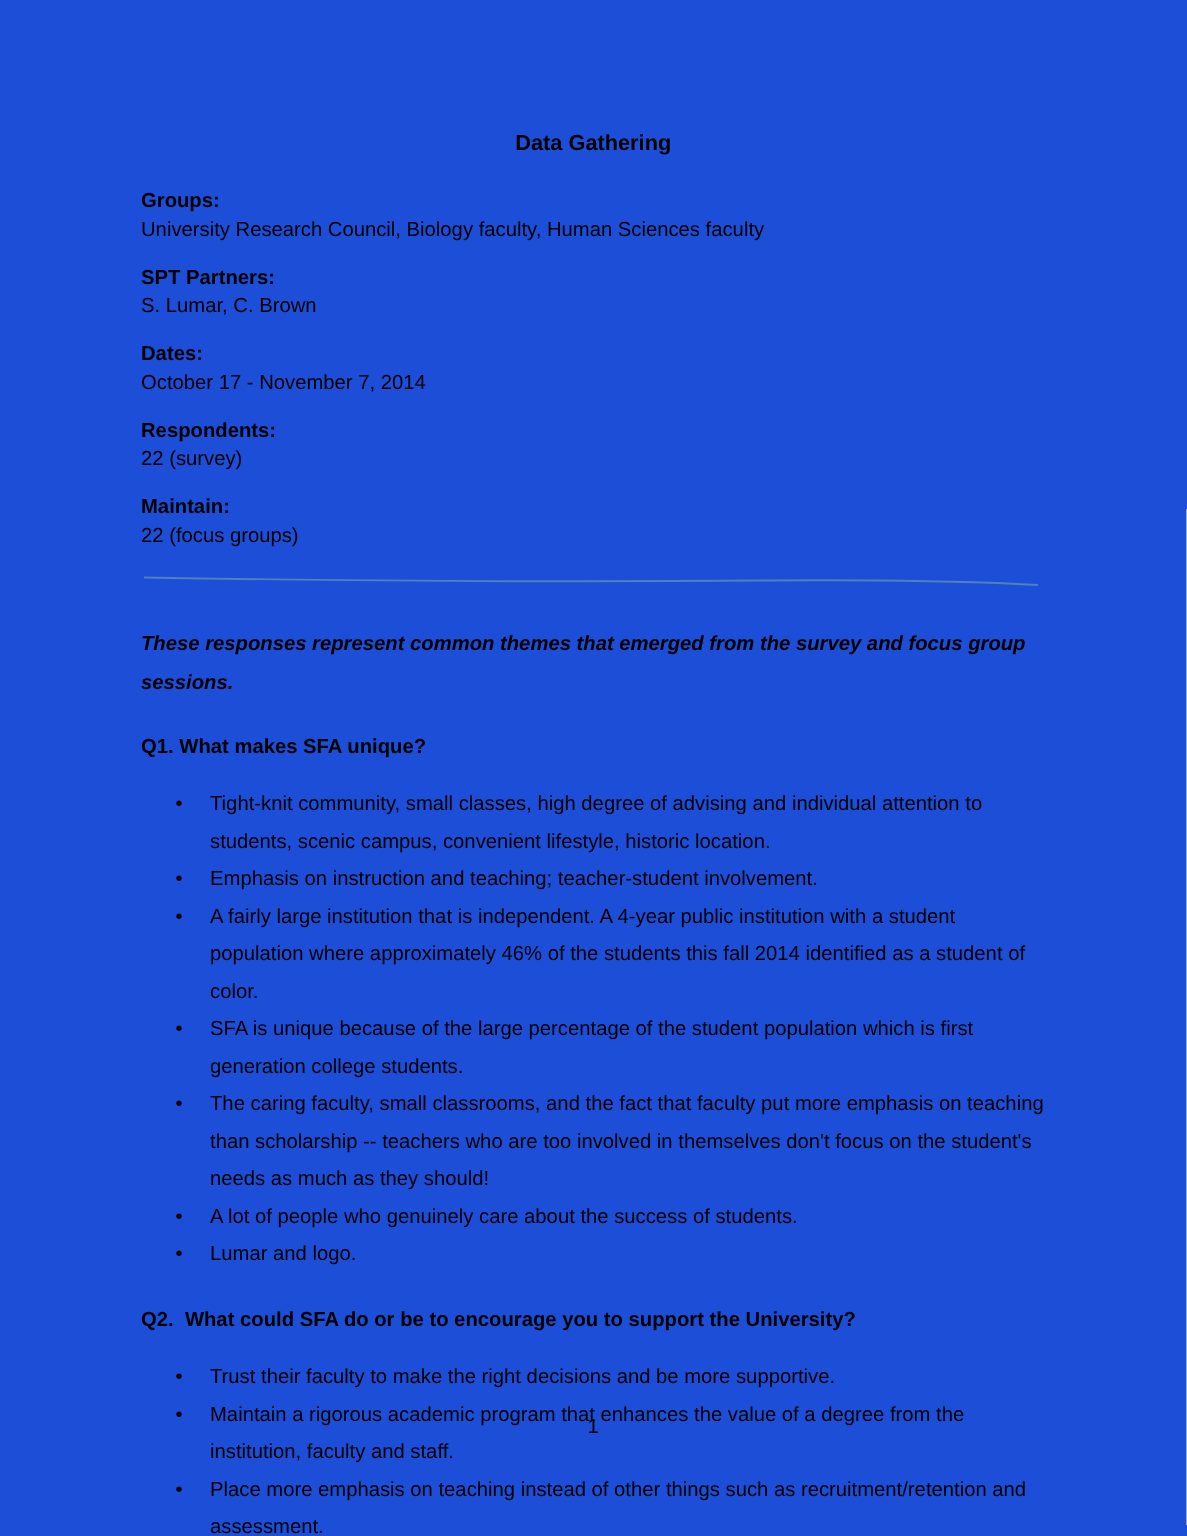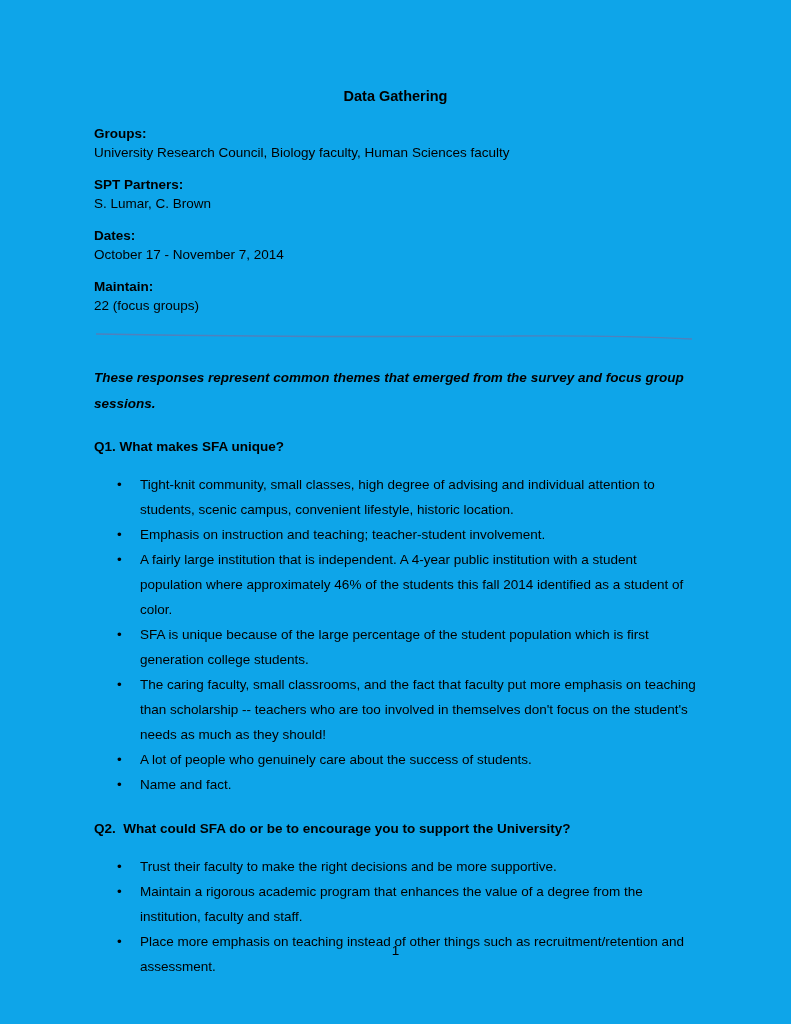--- a/index.html
+++ b/index.html
@@ -4,21 +4,21 @@
 <style>
   html, body {
     margin: 0;
     padding: 0;
     background: #ffffff;
   }
   .page {
     position: relative;
     width: 791px;
     height: 1024px;
-    background: #0ea5e9;
+    background: #1d4ed8;
     box-sizing: border-box;
     padding: 88px 94px 0 94px;
     font-family: "Liberation Sans", sans-serif;
     font-size: 13.5px;
     color: #000000;
     overflow: hidden;
   }
   .title {
     font-size: 14.5px;
     font-weight: bold;
@@ -98,20 +98,24 @@
     </div>
     <div class="meta-row">
       <span class="meta-label">SPT Partners:</span>
       <span class="meta-value">S. Lumar, C. Brown</span>
     </div>
     <div class="meta-row">
       <span class="meta-label">Dates:</span>
       <span class="meta-value">October 17 - November 7, 2014</span>
     </div>
     <div class="meta-row">
+      <span class="meta-label">Respondents:</span>
+      <span class="meta-value">22 (survey)</span>
+    </div>
+    <div class="meta-row">
       <span class="meta-label">Maintain:</span>
       <span class="meta-value">22 (focus groups)</span>
     </div>
   </div>
 
   <svg class="divider" width="600" height="10" viewBox="0 0 600 10" aria-hidden="true">
     <path d="M2,3 C150,5.5 300,6 420,5 C500,4.5 560,6 598,8" fill="none" stroke-width="1.3" stroke="#4f81bd"></path>
   </svg>
 
   <p class="intro">These responses represent common themes that emerged from the survey and focus group sessions.</p>
@@ -138,21 +142,21 @@
     <div class="bullet">
       <span class="marker">•</span>
       <span class="bullet-text">The caring faculty, small classrooms, and the fact that faculty put more emphasis on teaching than scholarship -- teachers who are too involved in themselves don't focus on the student's needs as much as they should!</span>
     </div>
     <div class="bullet">
       <span class="marker">•</span>
       <span class="bullet-text">A lot of people who genuinely care about the success of students.</span>
     </div>
     <div class="bullet">
       <span class="marker">•</span>
-      <span class="bullet-text">Name and fact.</span>
+      <span class="bullet-text">Lumar and logo.</span>
     </div>
   </div>
 
   <h2 class="q-heading q2-heading">Q2.  What could SFA do or be to encourage you to support the University?</h2>
 
   <div class="bullets">
     <div class="bullet">
       <span class="marker">•</span>
       <span class="bullet-text">Trust their faculty to make the right decisions and be more supportive.</span>
     </div>

